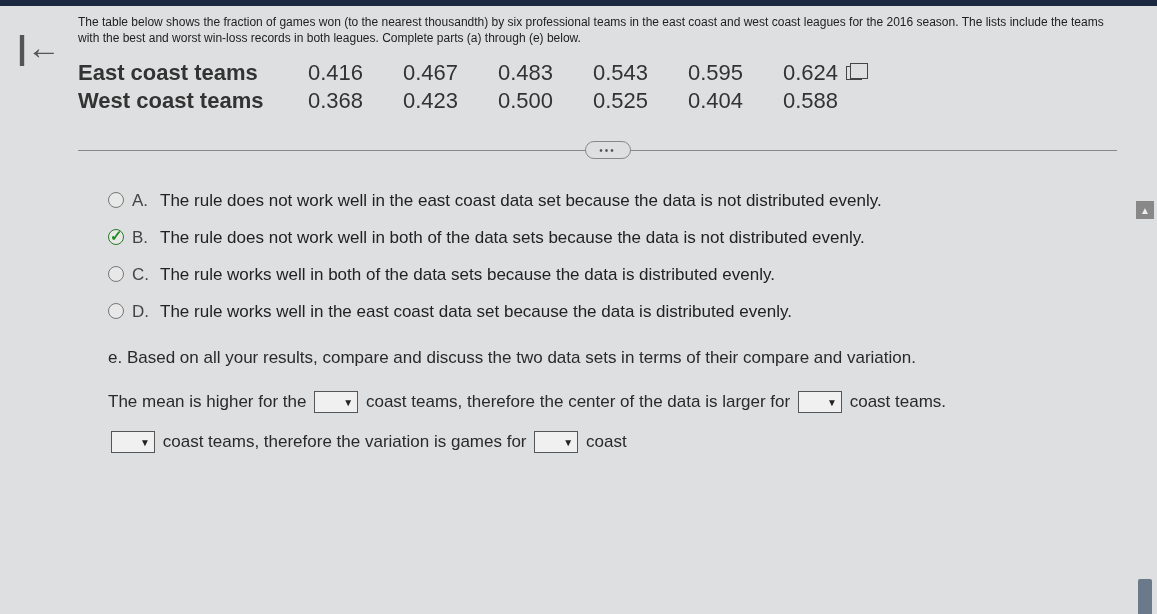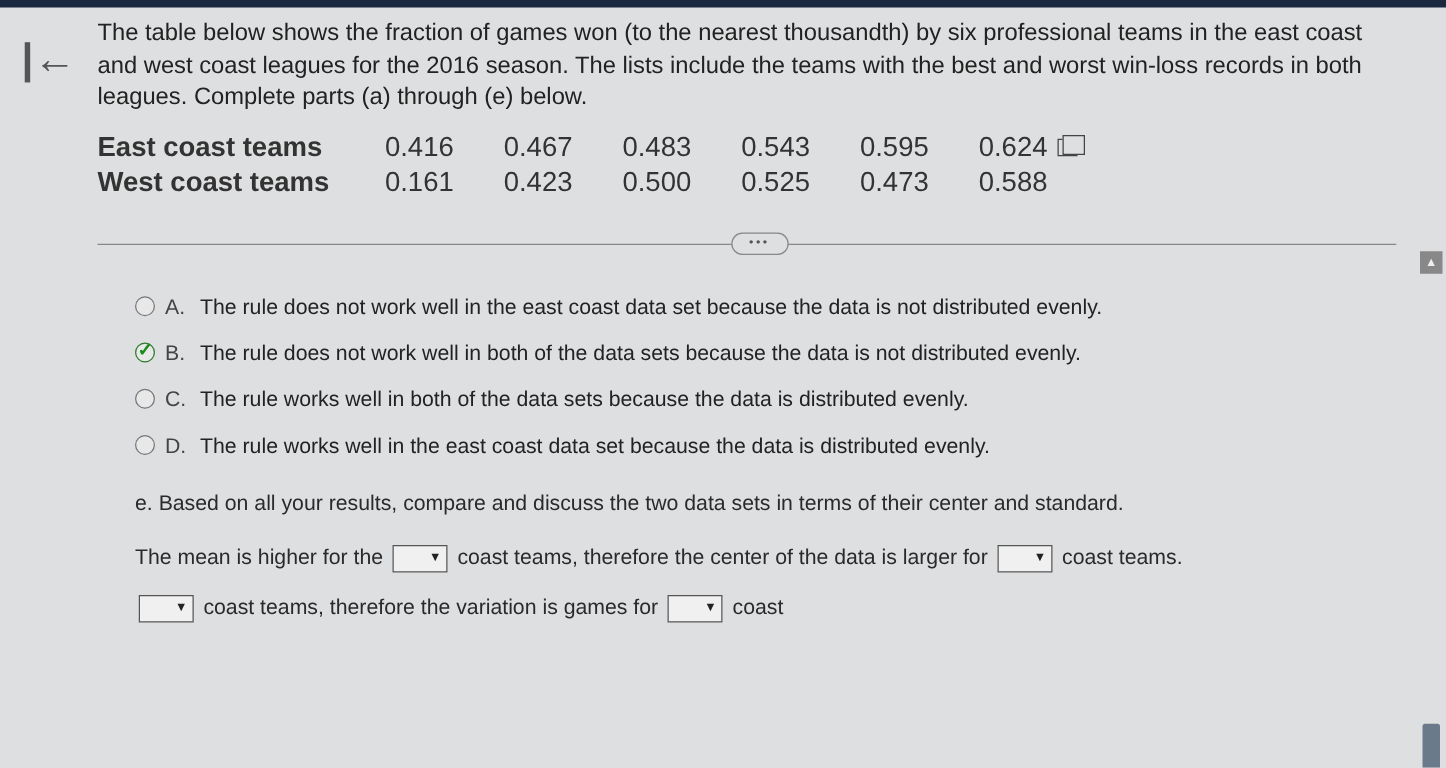--- a/index.html
+++ b/index.html
@@ -35,21 +35,21 @@
     line-height: 1;
     cursor: pointer;
     user-select: none;
   }
   .main {
     flex: 1;
     padding: 8px 20px 0 0;
     position: relative;
   }
   .prompt {
-    font-size: 19px;
+    font-size: 12px;
     line-height: 1.35;
     color: #222;
     margin-bottom: 14px;
     padding-right: 30px;
   }
   .data-table {
     font-size: 22px;
     color: #333;
   }
   .data-row { display: flex; align-items: center; margin-bottom: 2px; }
@@ -198,25 +198,25 @@
         <div class="row-cell">0.416</div>
         <div class="row-cell">0.467</div>
         <div class="row-cell">0.483</div>
         <div class="row-cell">0.543</div>
         <div class="row-cell">0.595</div>
         <div class="row-cell">0.624</div>
         <span class="copy-icon"></span>
       </div>
       <div class="data-row">
         <div class="row-label">West coast teams</div>
-        <div class="row-cell">0.161</div>
+        <div class="row-cell">0.368</div>
         <div class="row-cell">0.423</div>
         <div class="row-cell">0.500</div>
         <div class="row-cell">0.525</div>
-        <div class="row-cell">0.473</div>
+        <div class="row-cell">0.404</div>
         <div class="row-cell">0.588</div>
       </div>
     </div>
 
     <div class="divider-wrap">
       <div class="divider-line"></div>
       <div class="expand-pill">
           <span>•••</span>
         </div>
     </div>
@@ -238,21 +238,21 @@
         <div class="opt-text">The rule works well in both of the data sets because the data is distributed evenly.</div>
       </div>
       <div class="option">
         <div class="radio"></div>
         <div class="opt-letter">D.</div>
         <div class="opt-text">The rule works well in the east coast data set because the data is distributed evenly.</div>
       </div>
     </div>
 
     <div class="part-e">
-      <div class="q">e. Based on all your results, compare and discuss the two data sets in terms of their center and standard.</div>
+      <div class="q">e. Based on all your results, compare and discuss the two data sets in terms of their compare and variation.</div>
 
       <span class="answer-line">
         <span>The mean is higher for the</span>
         <span class="dd">
             <span class="tri">▼</span>
           </span>
         <span>coast teams, therefore the center of the data is larger for</span>
         <span class="dd">
             <span class="tri">▼</span>
           </span>

